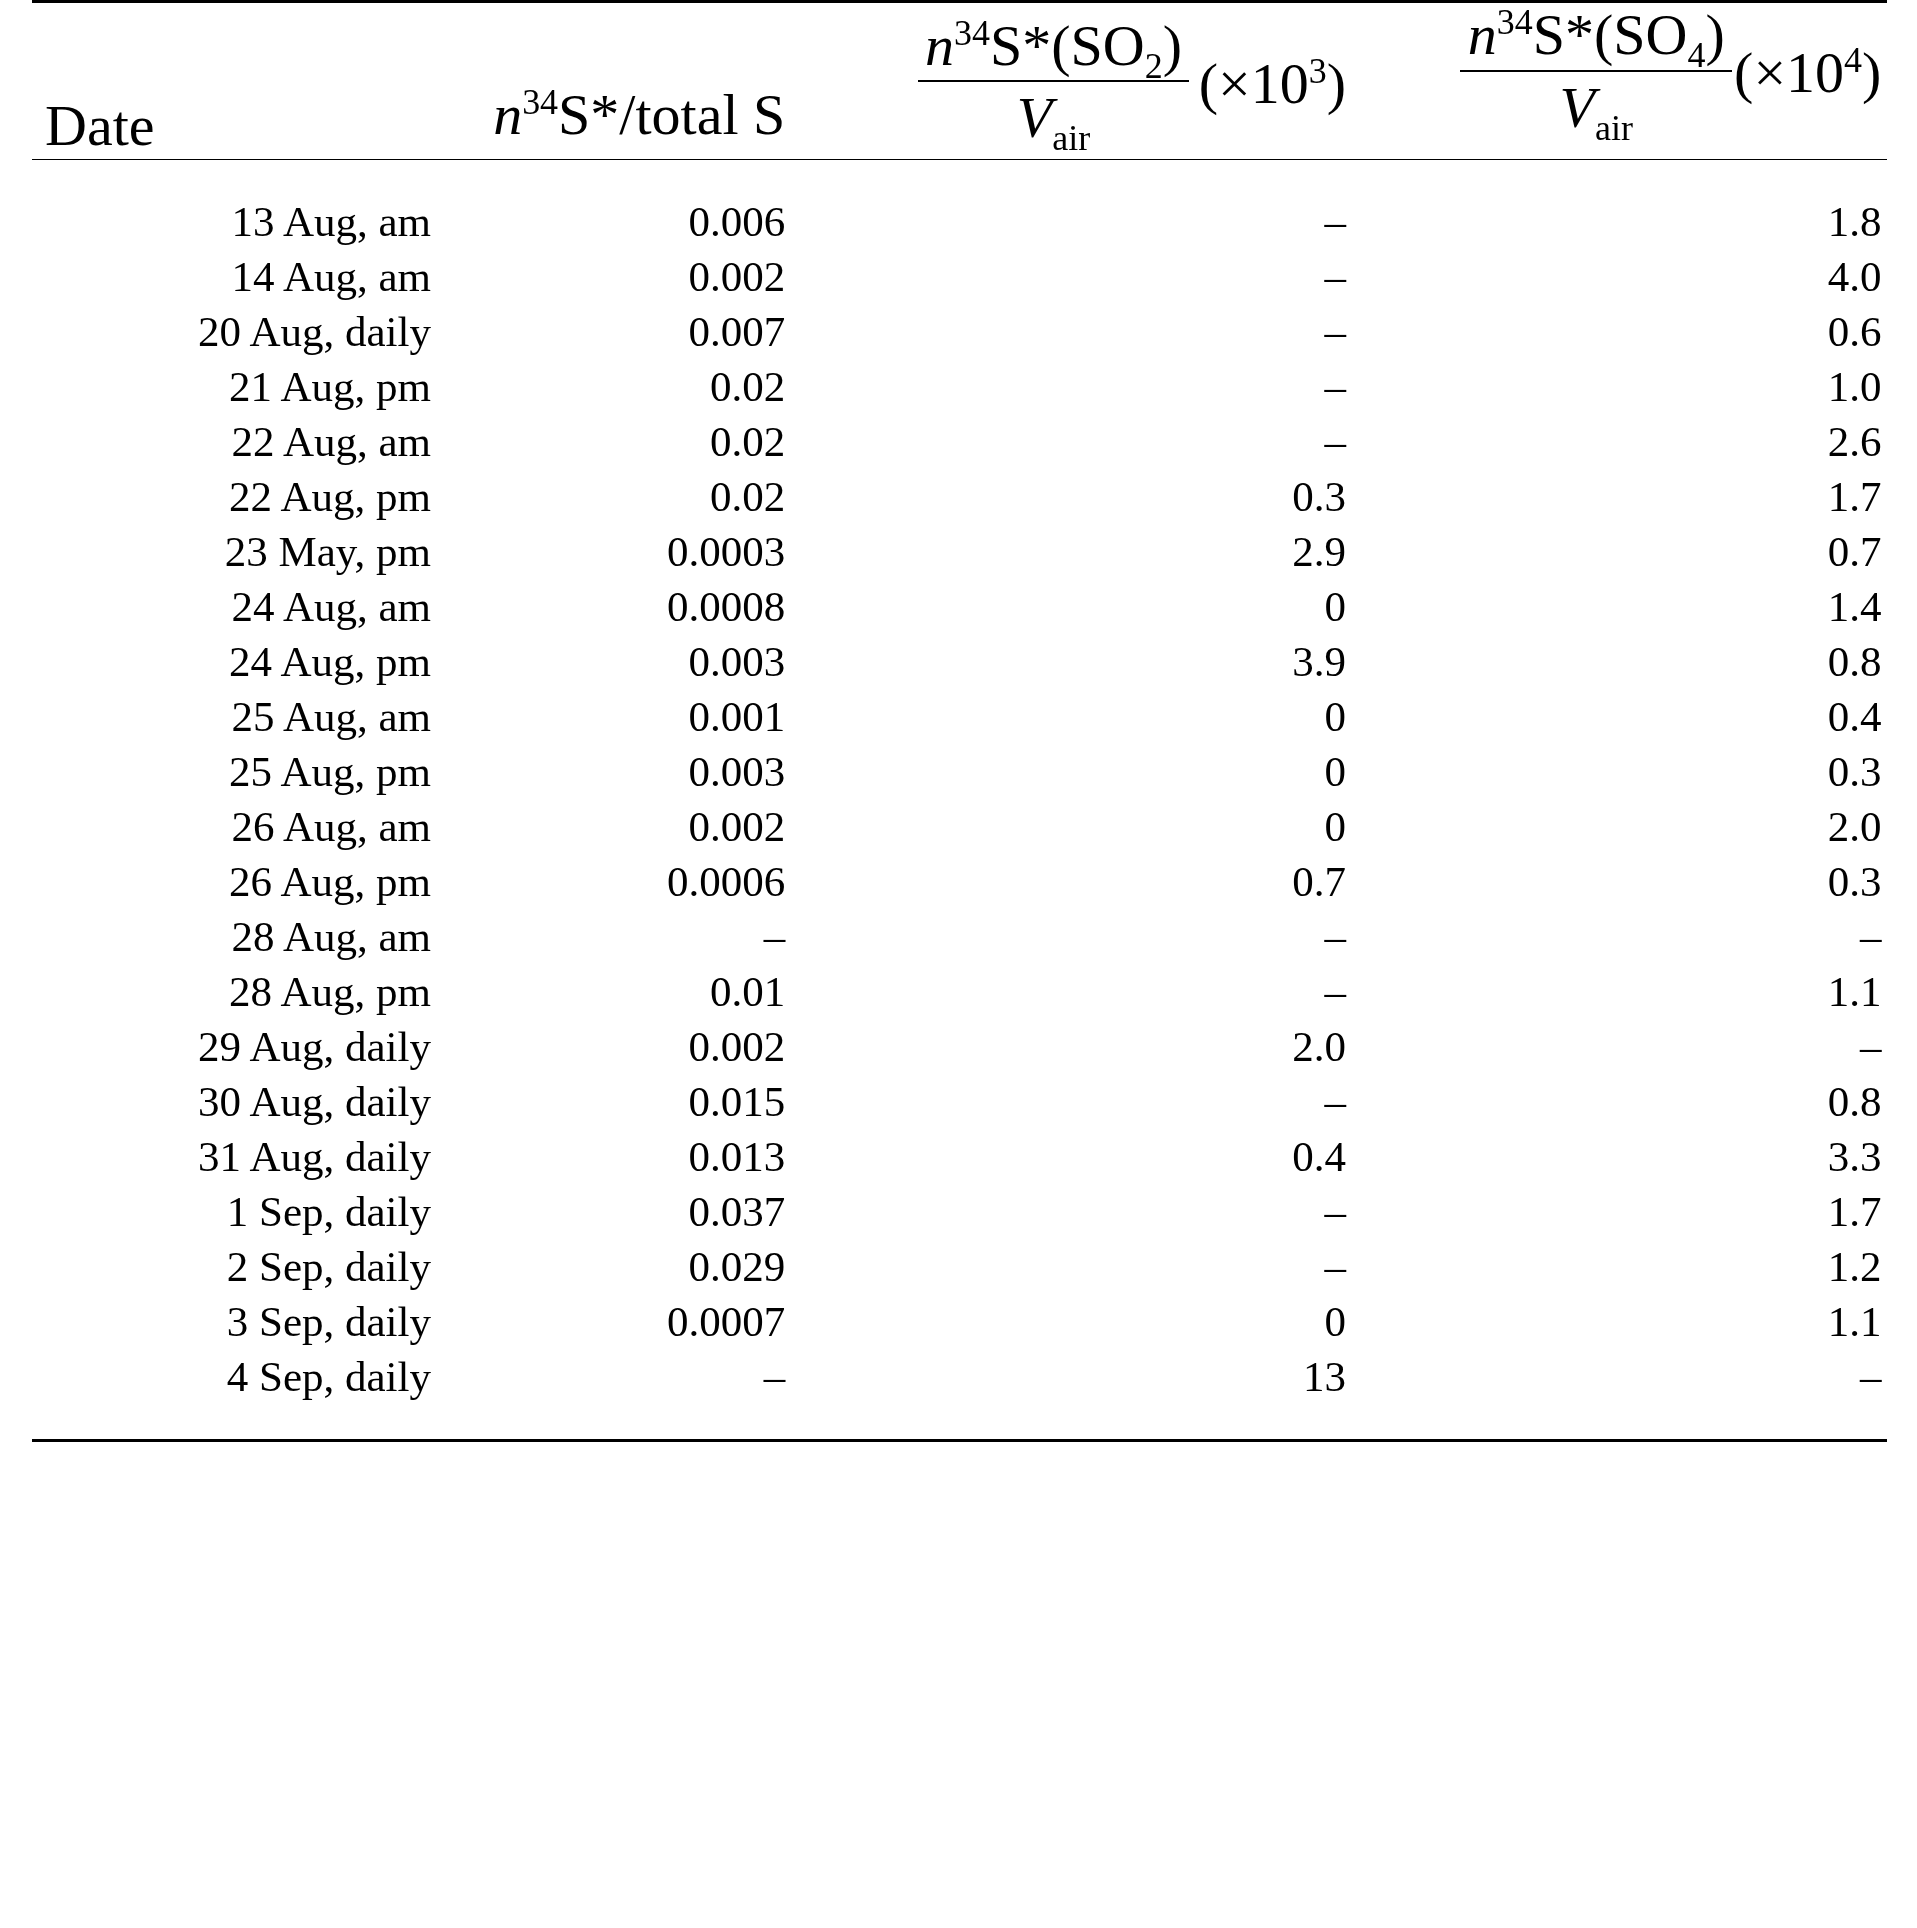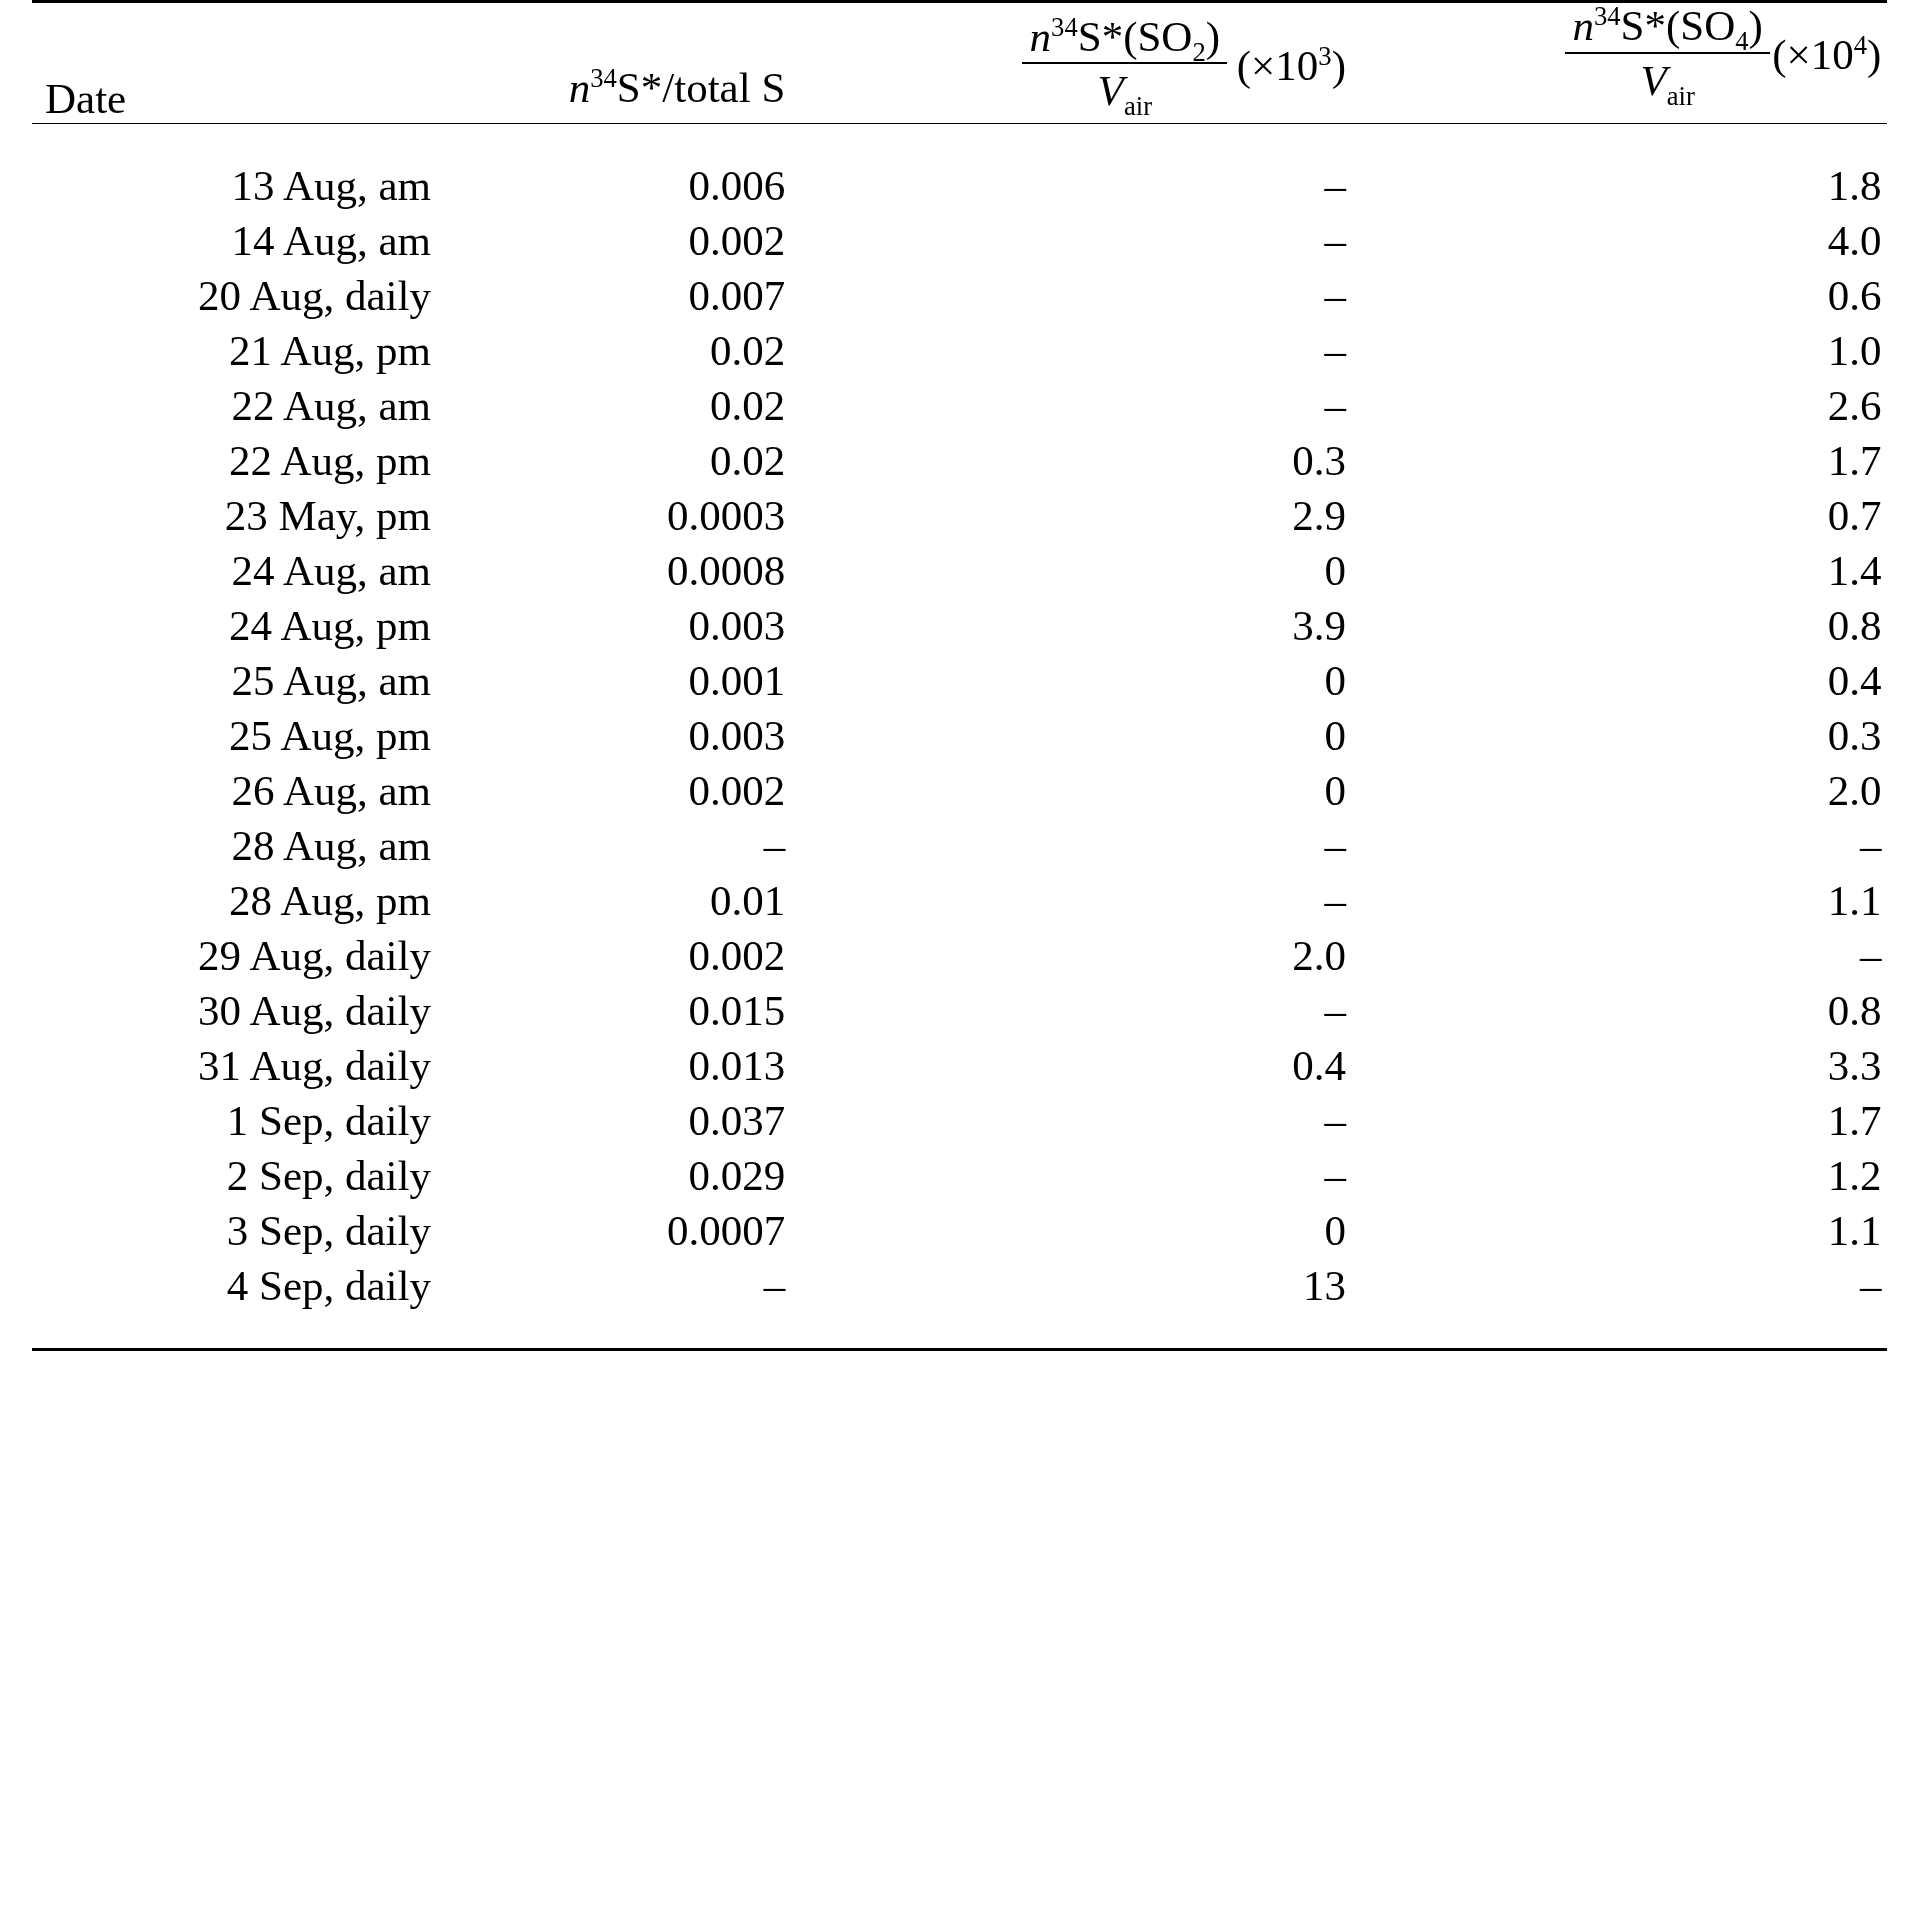--- a/index.html
+++ b/index.html
@@ -36,21 +36,21 @@
     font-size: 0;
   }
   .hline-thin {
     border-top: 1.9px solid #000;
     height: 0;
     line-height: 0;
     font-size: 0;
   }
   thead th {
     font-weight: normal;
-    font-size: 43px;
+    font-size: 58px;
     vertical-align: bottom;
     padding: 0;
   }
   th.c-date { text-align: left; width: 399px; padding-left: 13px; }
   th.c-ratio { text-align: right; width: 371px; padding-bottom: 11px; padding-right: 16.7px;}
   th.c-so2 { text-align: right; width: 557px; padding-bottom: 5.6px; padding-right: 13px;}
   th.c-so4 { text-align: right; width: 557px; padding-bottom: 16px; padding-right: 5.6px;}
 
   tbody td {
     font-size: 43px;
@@ -216,20 +216,26 @@
           <td class="num2">0</td>
           <td class="num3">0.3</td>
         </tr>
         <tr>
           <td class="date">26 Aug, am</td>
           <td class="num1">0.002</td>
           <td class="num2">0</td>
           <td class="num3">2.0</td>
         </tr>
         <tr>
+          <td class="date">26 Aug, pm</td>
+          <td class="num1">0.0006</td>
+          <td class="num2">0.7</td>
+          <td class="num3">0.3</td>
+        </tr>
+        <tr>
           <td class="date">28 Aug, am</td>
           <td class="num1">–</td>
           <td class="num2">–</td>
           <td class="num3">–</td>
         </tr>
         <tr>
           <td class="date">28 Aug, pm</td>
           <td class="num1">0.01</td>
           <td class="num2">–</td>
           <td class="num3">1.1</td>

